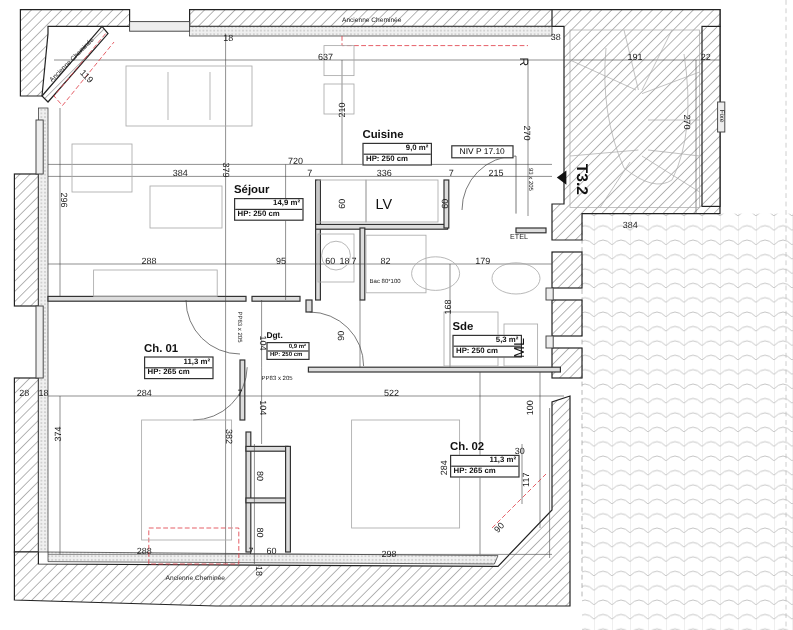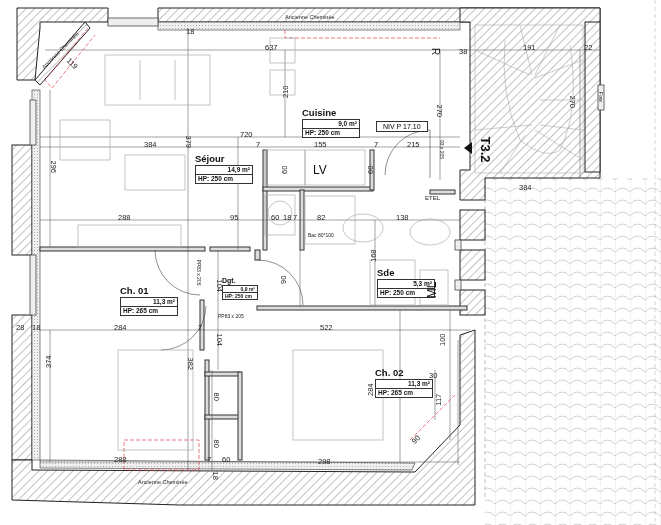--- a/index.html
+++ b/index.html
@@ -230,45 +230,45 @@
 <div class="big" style="left:424px;top:283px;transform:rotate(-90deg);">ML</div>
 <div class="big" style="left:432px;top:46px;transform:rotate(90deg);font-size:10px;">R</div>
 <div class="lbl" style="left:425px;top:195px;font-size:6px;">ETEL</div>
 <div class="lbl" style="left:308px;top:233px;font-size:5px;">Bac 80*100</div>
 <div class="lbl" style="left:432px;top:147px;font-size:5px;transform:rotate(90deg);">93 x 205</div>
 <div class="lbl" style="left:186px;top:270px;font-size:5px;transform:rotate(90deg);">PP83 x 205</div>
 <div class="lbl" style="left:218px;top:314px;font-size:5px;">PP83 x 205</div>
 
 <div class="dim" style="left:265px;top:44px;">637</div>
 <div class="dim" style="left:186px;top:28px;">18</div>
-<div class="dim" style="left:459px;top:48px;">38</div>
+<div class="dim" style="left:459px;top:27px;">38</div>
 <div class="dim" style="left:523px;top:44px;">191</div>
 <div class="dim" style="left:584px;top:44px;">22</div>
 <div class="dim" style="left:66px;top:60px;transform:rotate(45deg);">119</div>
 <div class="dim" style="left:279px;top:88px;transform:rotate(-90deg);">210</div>
 <div class="dim" style="left:433px;top:107px;transform:rotate(90deg);">270</div>
 <div class="dim" style="left:566px;top:98px;transform:rotate(90deg);">270</div>
 <div class="dim" style="left:240px;top:131px;">720</div>
 <div class="dim" style="left:144px;top:141px;">384</div>
 <div class="dim" style="left:182px;top:138px;transform:rotate(90deg);">379</div>
 <div class="dim" style="left:256px;top:141px;">7</div>
-<div class="dim" style="left:314px;top:141px;">155</div>
+<div class="dim" style="left:314px;top:141px;">336</div>
 <div class="dim" style="left:374px;top:141px;">7</div>
 <div class="dim" style="left:407px;top:141px;">215</div>
 <div class="dim" style="left:47px;top:163px;transform:rotate(90deg);">296</div>
 <div class="dim" style="left:281px;top:166px;transform:rotate(-90deg);">60</div>
 <div class="dim" style="left:367px;top:166px;transform:rotate(-90deg);">60</div>
 <div class="dim" style="left:519px;top:184px;">384</div>
 <div class="dim" style="left:118px;top:214px;">288</div>
 <div class="dim" style="left:230px;top:214px;">95</div>
 <div class="dim" style="left:271px;top:214px;">60</div>
 <div class="dim" style="left:283px;top:214px;">18</div>
 <div class="dim" style="left:293px;top:214px;">7</div>
 <div class="dim" style="left:317px;top:214px;">82</div>
-<div class="dim" style="left:396px;top:214px;">138</div>
+<div class="dim" style="left:396px;top:214px;">179</div>
 <div class="dim" style="left:213px;top:282px;transform:rotate(90deg);">104</div>
 <div class="dim" style="left:280px;top:276px;transform:rotate(-90deg);">90</div>
 <div class="dim" style="left:367px;top:252px;transform:rotate(-90deg);">168</div>
 <div class="dim" style="left:16px;top:324px;">28</div>
 <div class="dim" style="left:32px;top:324px;">18</div>
 <div class="dim" style="left:114px;top:324px;">284</div>
 <div class="dim" style="left:198px;top:324px;">7</div>
 <div class="dim" style="left:320px;top:324px;">522</div>
 <div class="dim" style="left:429px;top:324px;margin-top:48px;">30</div>
 <div class="dim" style="left:213px;top:336px;transform:rotate(90deg);">104</div>

